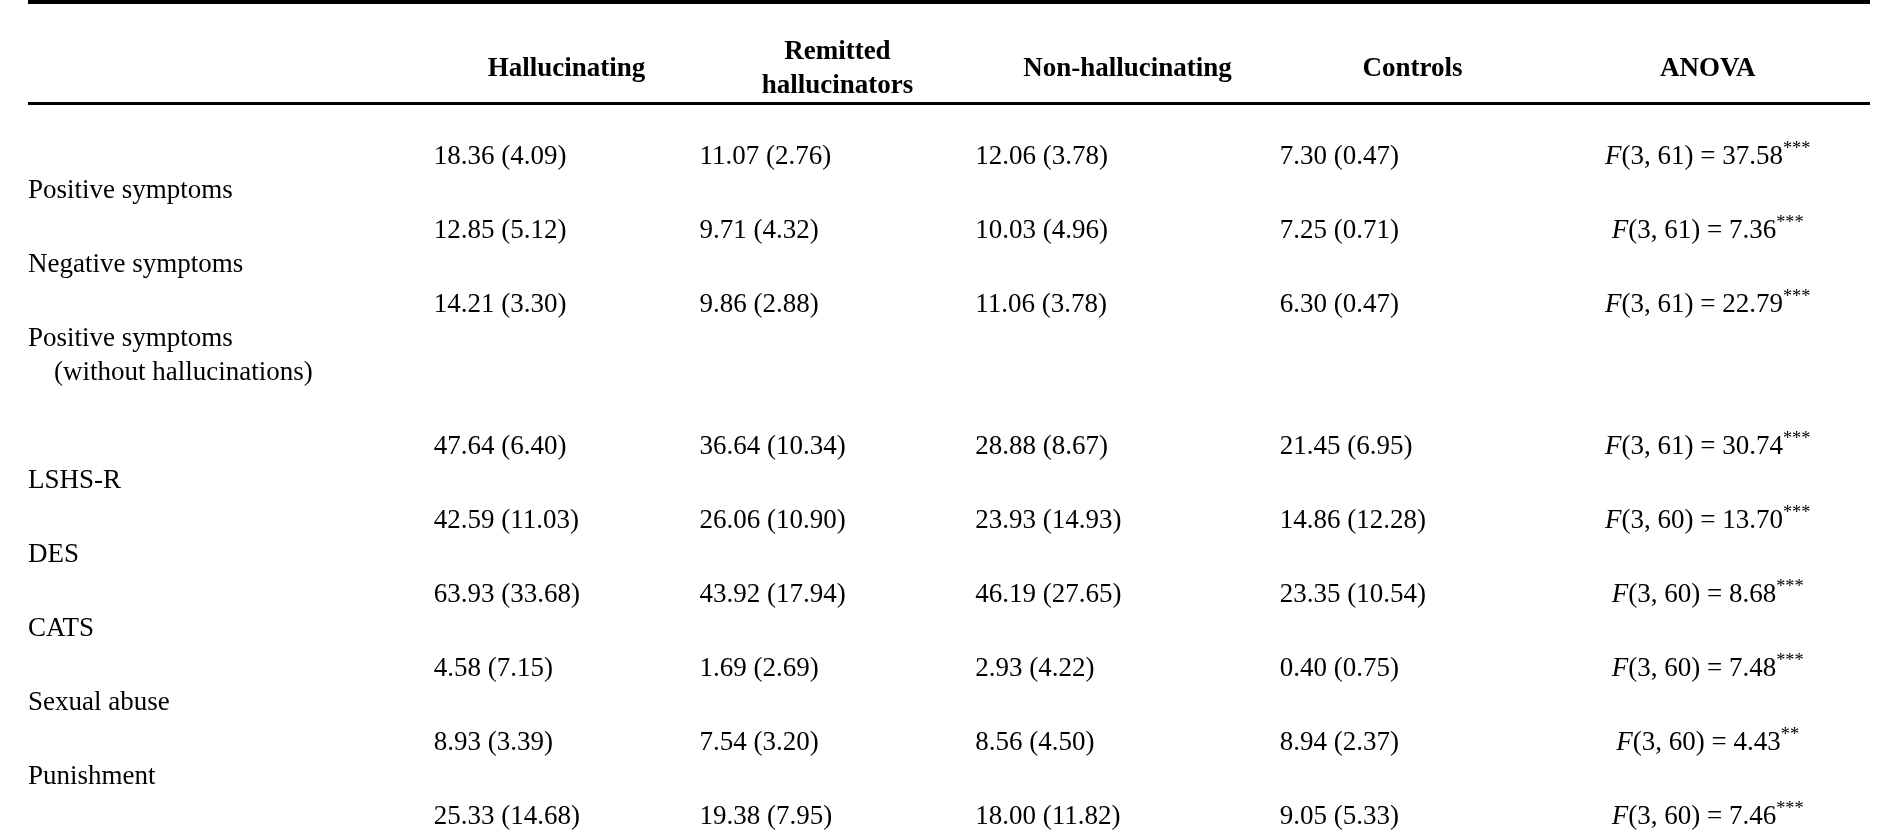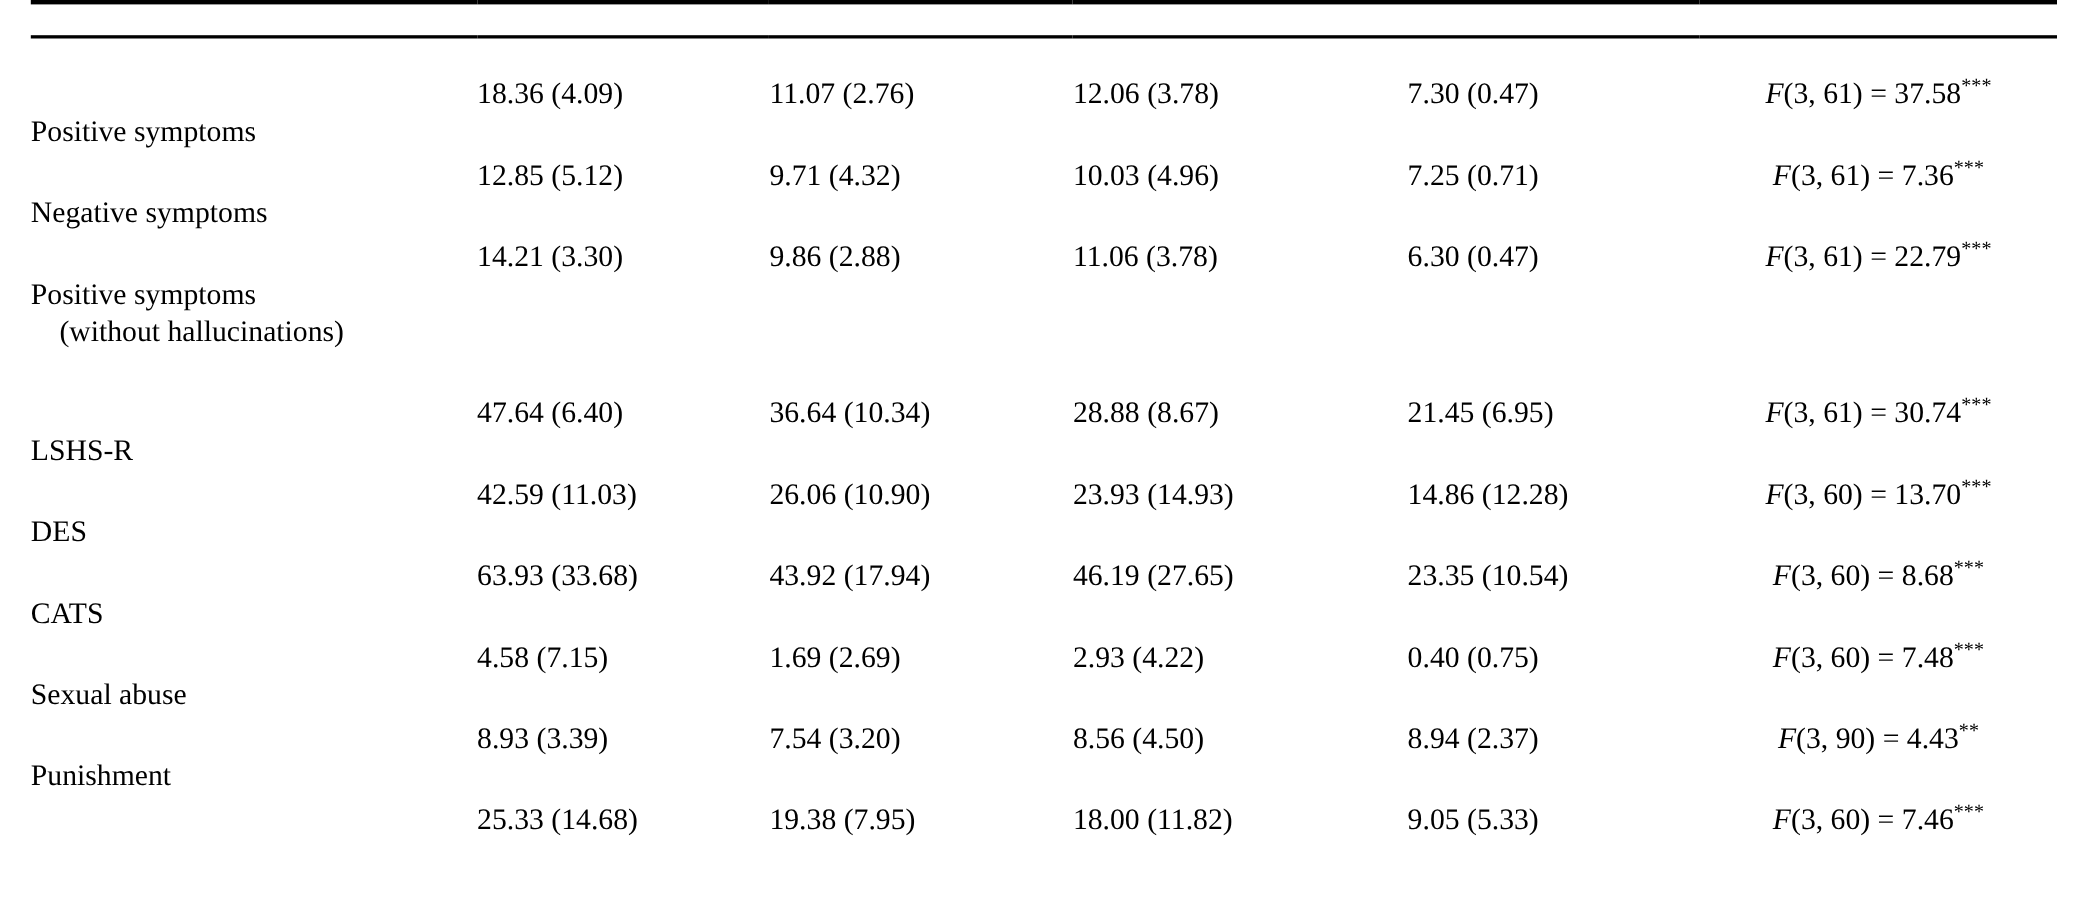--- a/index.html
+++ b/index.html
@@ -85,20 +85,39 @@
       <col style="width:262px">
       <col style="width:320px">
     </colgroup>
     <tbody>
       <tr class="rule-top">
         <td colspan="6"></td>
       </tr>
       <tr class="head-spacer">
         <td colspan="6"></td>
       </tr>
+      <tr>
+        <th class="head-blank"></th>
+        <th class="col-h">
+          <span>Hallucinating</span>
+        </th>
+        <th class="col-h">
+          <div>Remitted</div>
+          <div>hallucinators</div>
+        </th>
+        <th class="col-h">
+          <span>Non-hallucinating</span>
+        </th>
+        <th class="col-h">
+          <span>Controls</span>
+        </th>
+        <th class="col-anova">
+          <span>ANOVA</span>
+        </th>
+      </tr>
       <tr class="rule-mid">
         <td colspan="6"></td>
       </tr>
       <tr class="head-gap">
         <td colspan="6"></td>
       </tr>
 
       <tr>
         <td class="label">
           <span>Positive symptoms</span>
@@ -178,21 +197,21 @@
       </tr>
 
       <tr>
         <td class="label">
           <span>Punishment</span>
         </td>
         <td class="num">8.93 (3.39)</td>
         <td class="num">7.54 (3.20)</td>
         <td class="num">8.56 (4.50)</td>
         <td class="num">8.94 (2.37)</td>
-        <td class="anova"><span class="ital">F</span><span>(3, 90) = 4.43</span><span class="sup">**</span></td>
+        <td class="anova"><span class="ital">F</span><span>(3, 60) = 4.43</span><span class="sup">**</span></td>
       </tr>
 
       <tr>
         <td class="label">
           
           
         </td>
         <td class="num">25.33 (14.68)</td>
         <td class="num">19.38 (7.95)</td>
         <td class="num">18.00 (11.82)</td>

